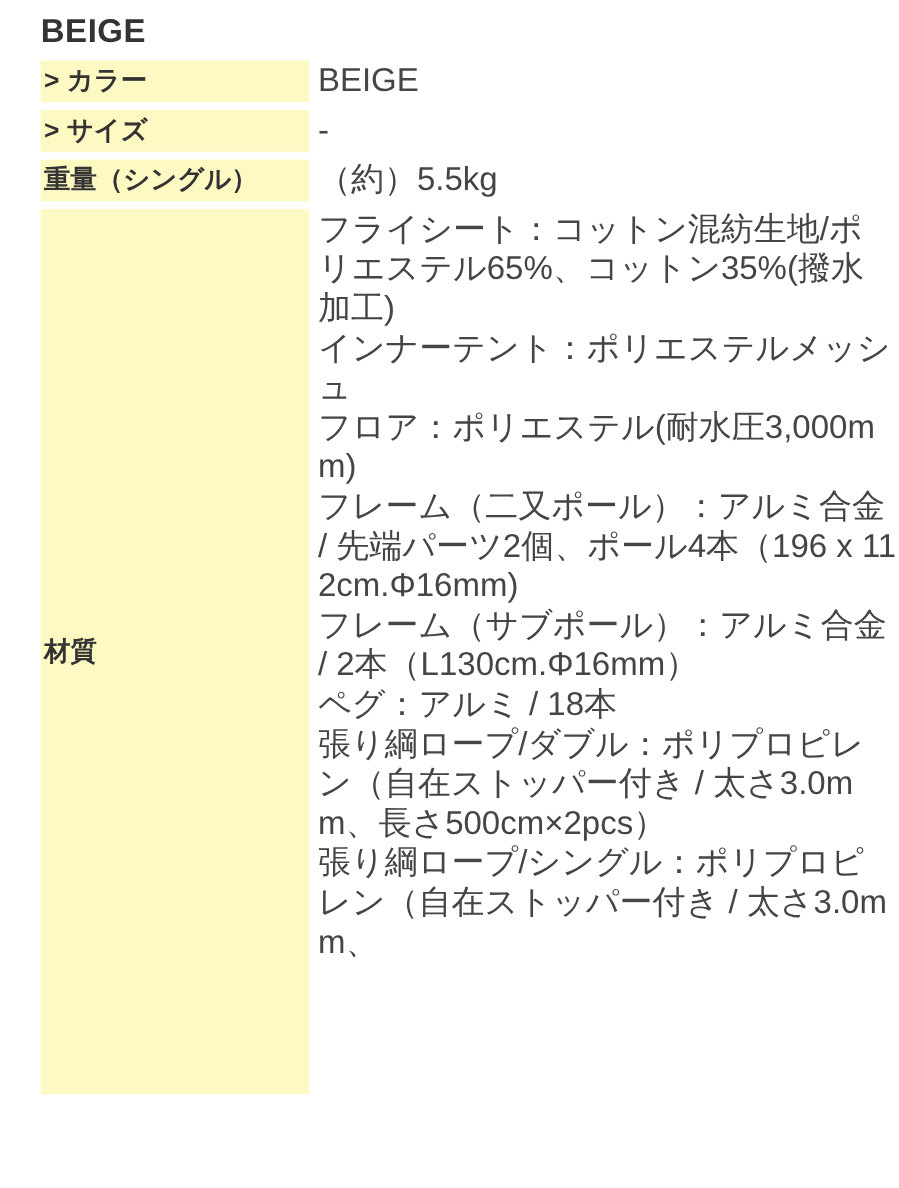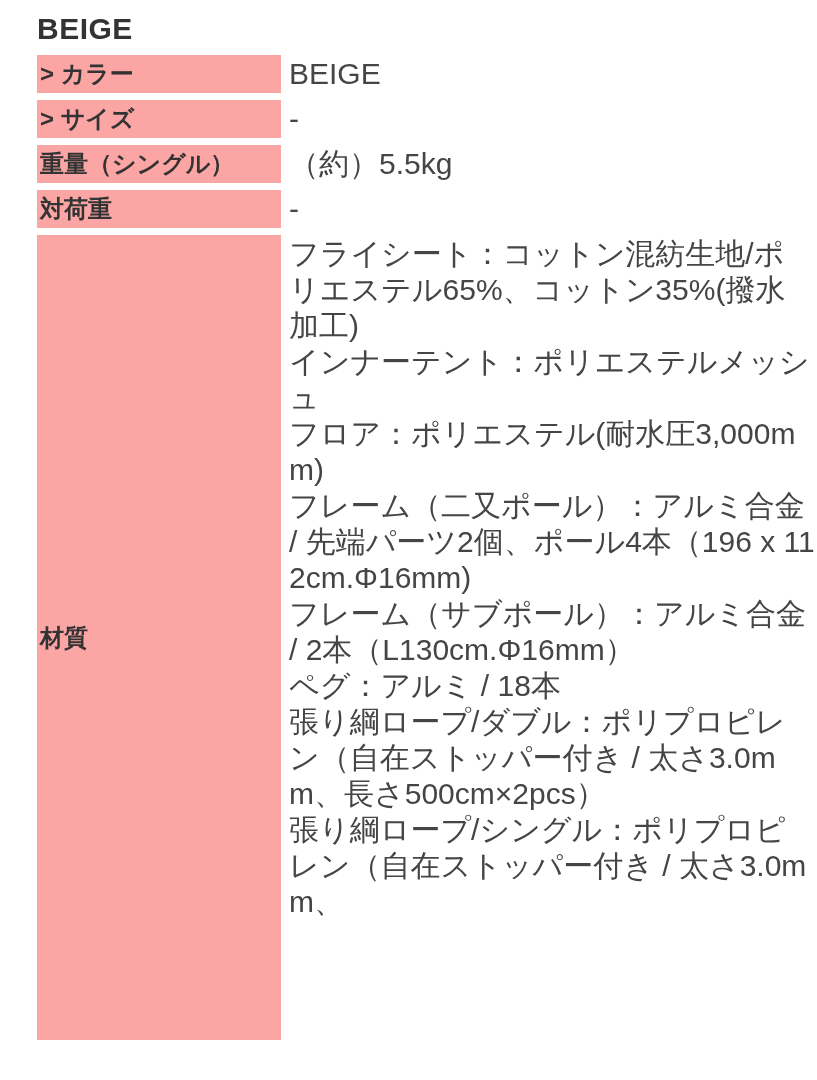--- a/index.html
+++ b/index.html
@@ -26,21 +26,21 @@
   }
   table.spec-table {
     border-collapse: separate;
     border-spacing: 0 7px;
     table-layout: fixed;
     width: 780px;
   }
   col.col-label { width: 244px; }
   col.col-value { width: 536px; }
   th.spec-label {
-    background: #fca5a5;
+    background: #fef9c3;
     font-weight: bold;
     font-size: 24px;
     line-height: 34px;
     color: #333333;
     text-align: left;
     vertical-align: middle;
     padding: 2px 4px 2px 3px;
     white-space: nowrap;
     overflow: hidden;
   }
@@ -76,24 +76,20 @@
         <td class="spec-value">BEIGE</td>
       </tr>
       <tr>
         <th class="spec-label">&gt; サイズ</th>
         <td class="spec-value">-</td>
       </tr>
       <tr>
         <th class="spec-label">重量（シングル）</th>
         <td class="spec-value">（約）5.5kg</td>
       </tr>
-      <tr>
-        <th class="spec-label">対荷重</th>
-        <td class="spec-value">-</td>
-      </tr>
       <tr class="row-materials">
         <th class="spec-label">材質</th>
         <td class="spec-value">フライシート：コットン混紡生地/ポリエステル65%、コットン35%(撥水加工)
 インナーテント：ポリエステルメッシュ
 フロア：ポリエステル(耐水圧3,000mm)
 フレーム（二又ポール）：アルミ合金 / 先端パーツ2個、ポール4本（196 x 112cm.Φ16mm)
 フレーム（サブポール）：アルミ合金 / 2本（L130cm.Φ16mm）
 ペグ：アルミ / 18本
 張り綱ロープ/ダブル：ポリプロピレン（自在ストッパー付き / 太さ3.0mm、長さ500cm×2pcs）
 張り綱ロープ/シングル：ポリプロピレン（自在ストッパー付き / 太さ3.0mm、</td>

